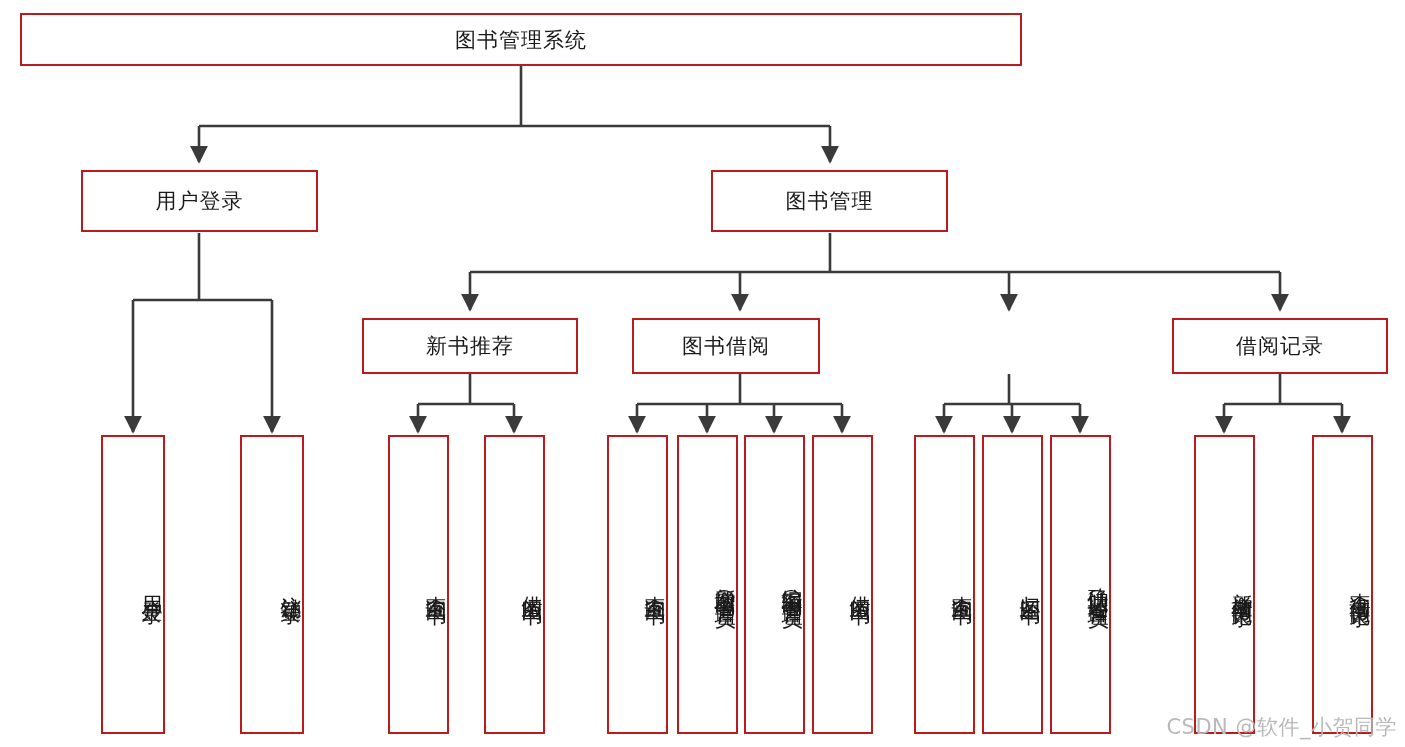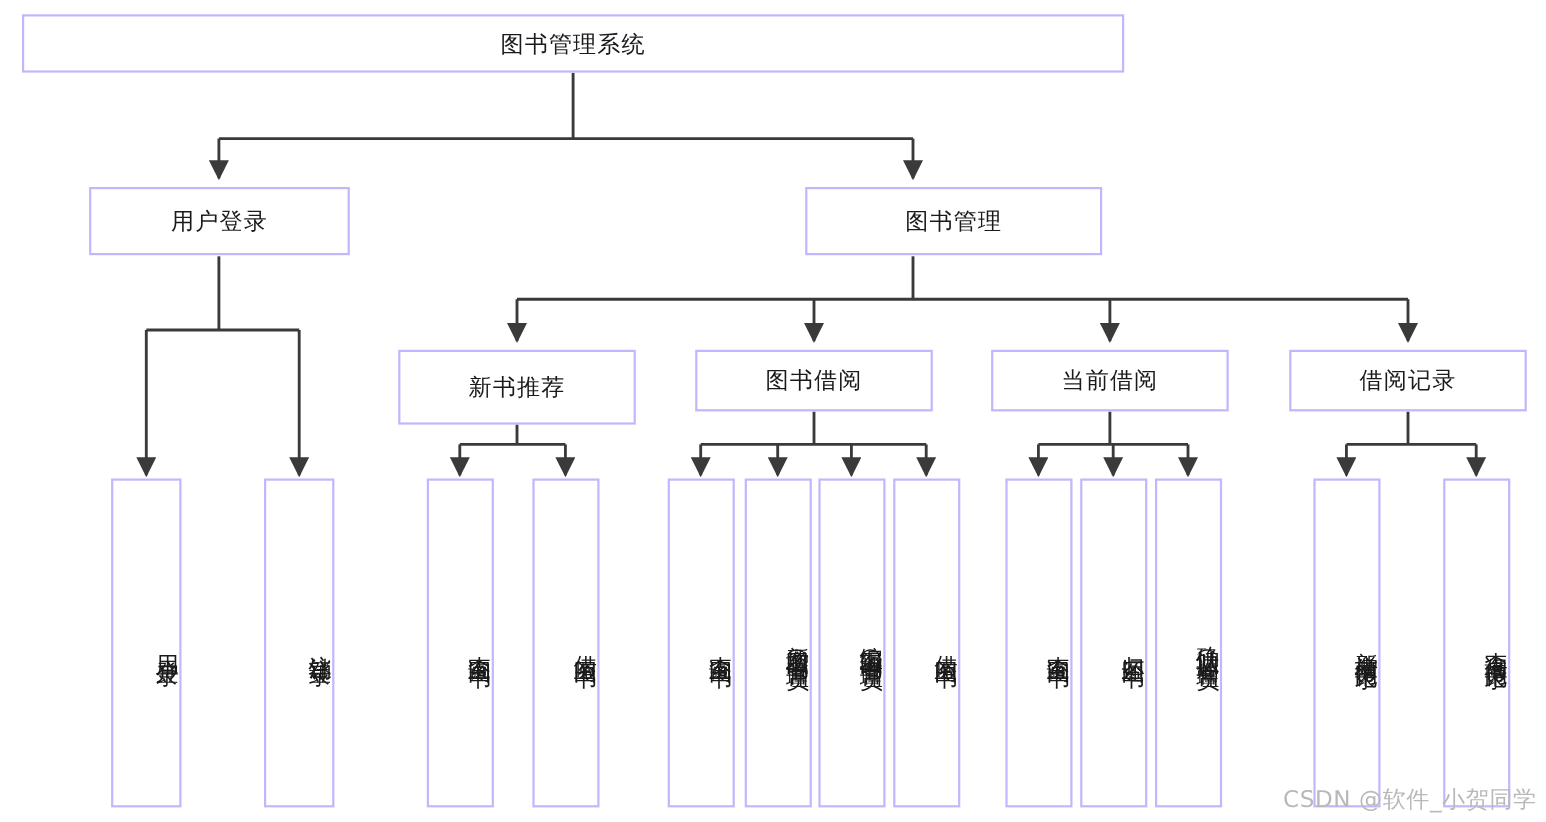--- a/index.html
+++ b/index.html
@@ -21,21 +21,21 @@
     position: absolute;
     left: 0;
     top: 0;
     width: 1405px;
     height: 747px;
     pointer-events: none;
   }
   .node {
     position: absolute;
     box-sizing: border-box;
-    border: 2px solid #c4b5fd;
+    border: 2px solid #b91c1c;
     background: #ffffff;
     display: flex;
     align-items: center;
     justify-content: center;
     color: #1a1a1a;
   }
   .node.h {
     font-size: 21px;
     letter-spacing: 1px;
   }
@@ -120,32 +120,29 @@
     </g>
   </svg>
 
   <div class="node h" style="left:20px; top:13px; width:1002px; height:53px;">
     <span>图书管理系统</span>
   </div>
 
   <div class="node h" style="left:81px; top:170px; width:237px; height:62px;">
     <span>用户登录</span>
   </div>
-  <div class="node h" style="left:732px; top:170px; width:270px; height:62px;">
+  <div class="node h" style="left:711px; top:170px; width:237px; height:62px;">
     <span>图书管理</span>
   </div>
 
-  <div class="node h" style="left:362px; top:318px; width:216px; height:68px;">
+  <div class="node h" style="left:362px; top:318px; width:216px; height:56px;">
     <span>新书推荐</span>
   </div>
-  <div class="node h" style="left:632px; top:318px; width:216px; height:56px;">
+  <div class="node h" style="left:632px; top:318px; width:188px; height:56px;">
     <span>图书借阅</span>
-  </div>
-  <div class="node h" style="left:901px; top:318px; width:216px; height:56px;">
-    <span>当前借阅</span>
   </div>
   <div class="node h" style="left:1172px; top:318px; width:216px; height:56px;justify-content:center;">
     <span>借阅记录</span>
   </div>
 
   <div class="node v" style="left:101px; top:435px; width:64px; height:299px;">
     <span class="vtext">用户登录</span>
   </div>
   <div class="node v" style="left:240px; top:435px; width:64px; height:299px;">
     <span class="vtext">注销登录</span>

